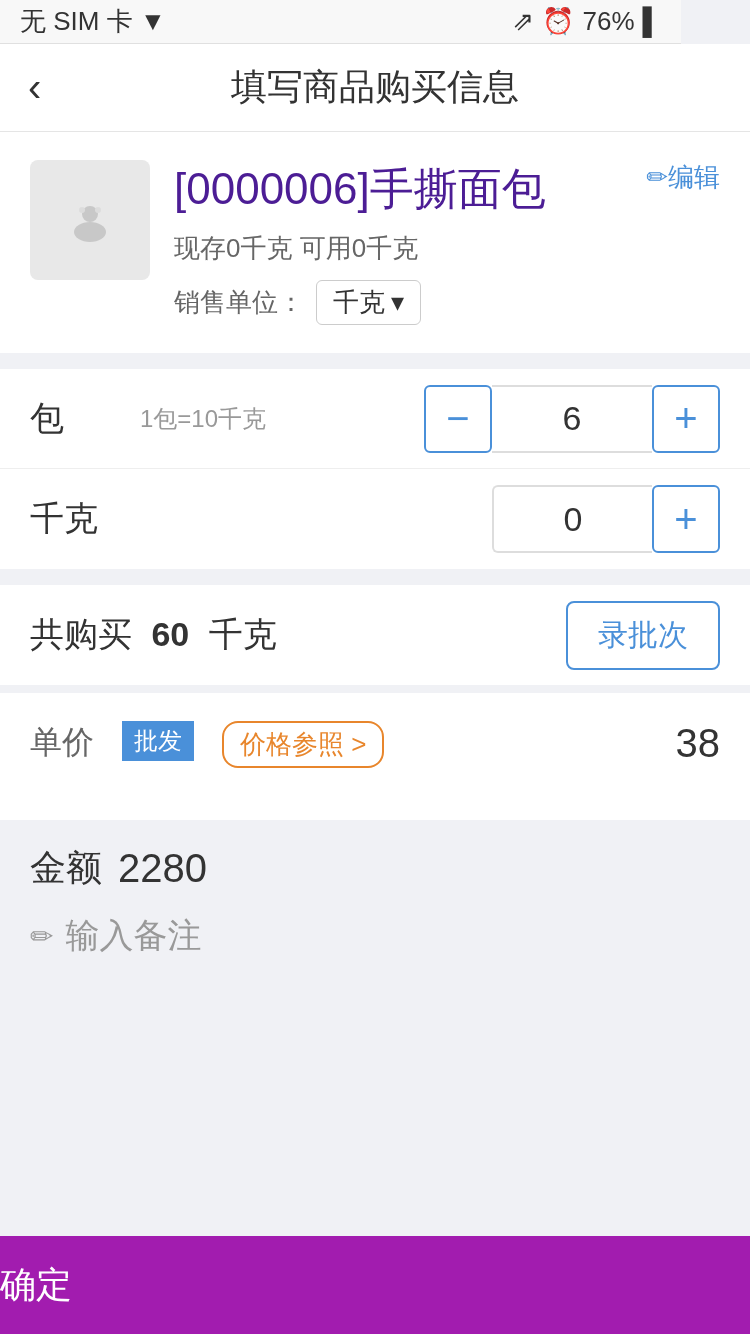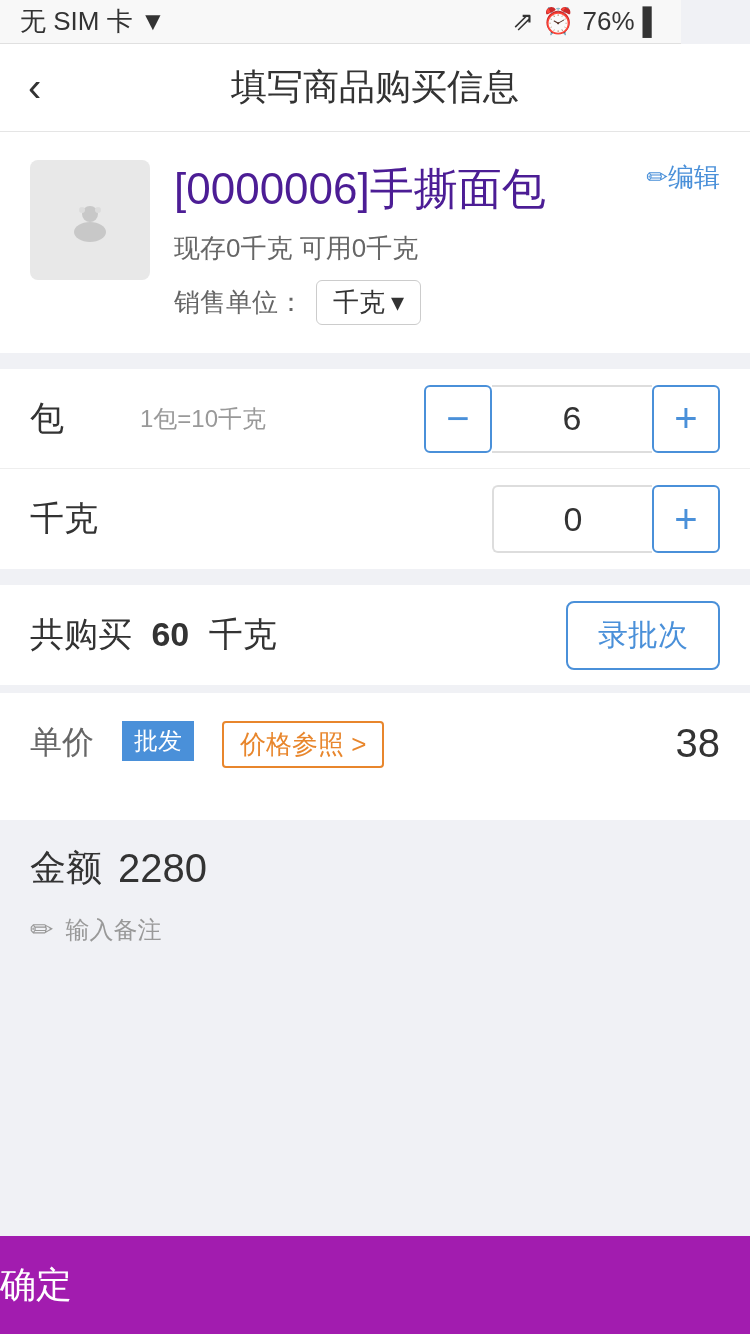--- a/index.html
+++ b/index.html
@@ -225,21 +225,21 @@
       color: #fff;
       font-size: 24px;
       padding: 4px 12px;
       border-radius: 0;
     }
     .price-ref-btn {
       border: 2px solid #e8862c;
       color: #e8862c;
       font-size: 26px;
       padding: 4px 16px;
-      border-radius: 4px;
+      border-radius: 16px;
       display: flex;
       align-items: center;
       gap: 4px;
       cursor: pointer;
     }
     .price-value {
       margin-left: auto;
       font-size: 40px;
       color: #333;
       font-weight: 500;
@@ -266,21 +266,21 @@
     .note-row {
       display: flex;
       align-items: center;
       gap: 12px;
     }
     .note-icon {
       font-size: 28px;
       color: #999;
     }
     .note-text {
-      font-size: 24px;
+      font-size: 34px;
       color: #999;
     }
 
     
     .bottom-spacer {
       height: 300px;
       background: #f0f1f5;
     }
 
     

